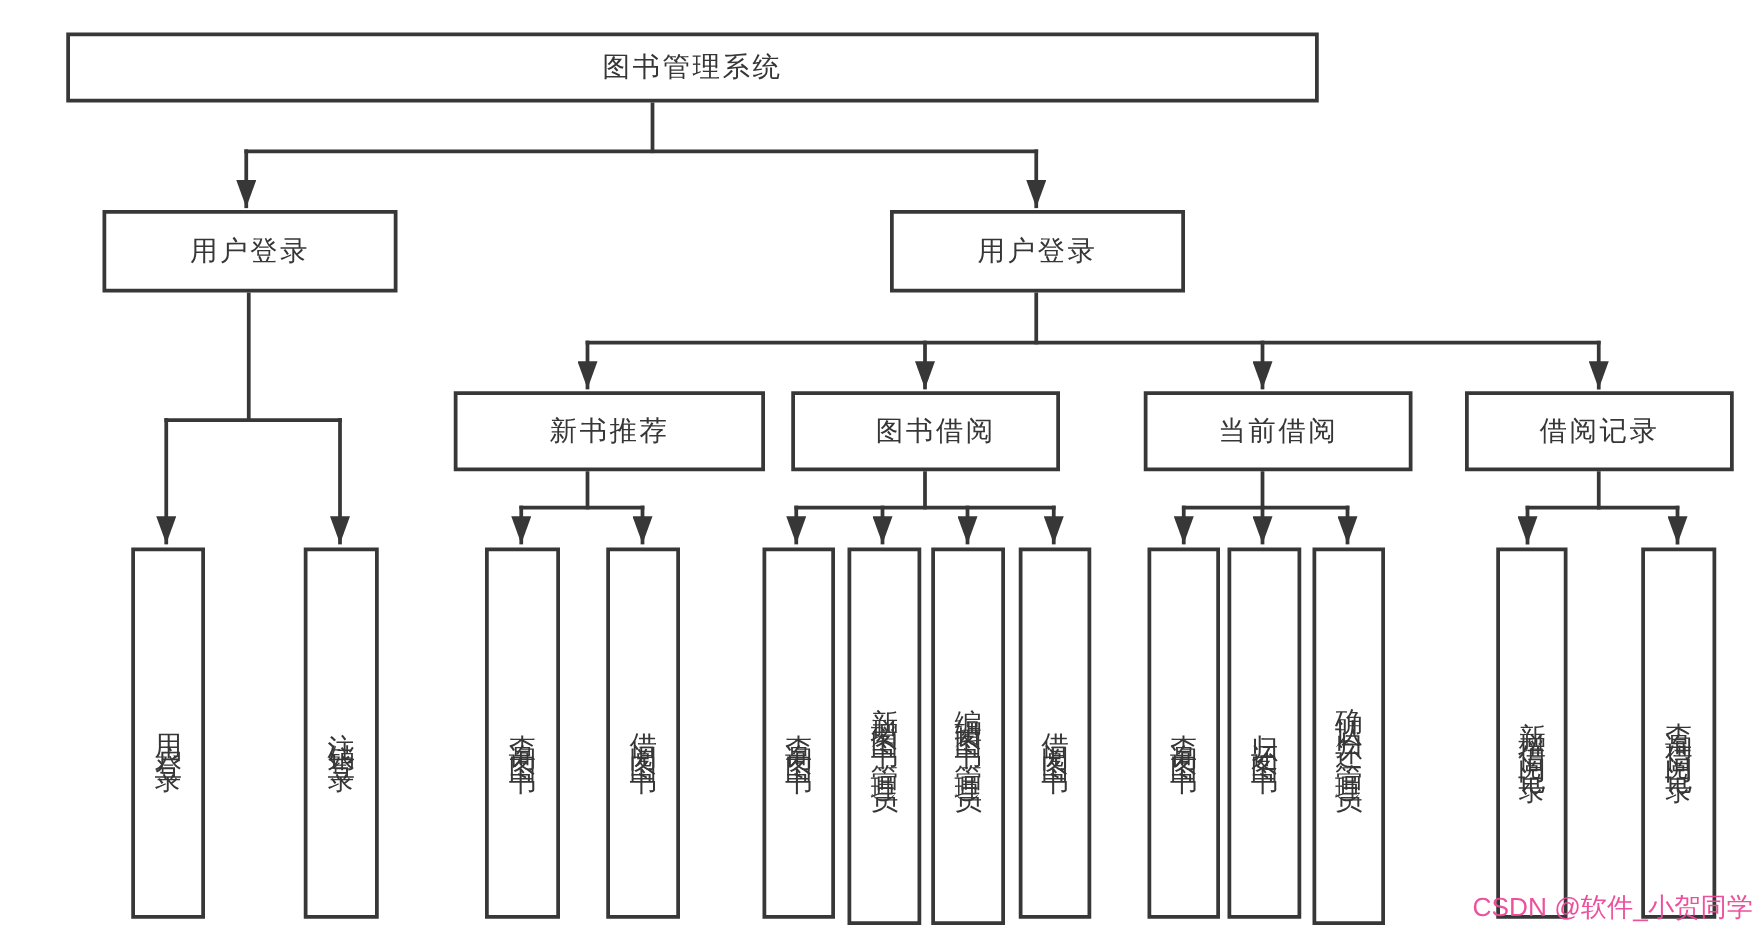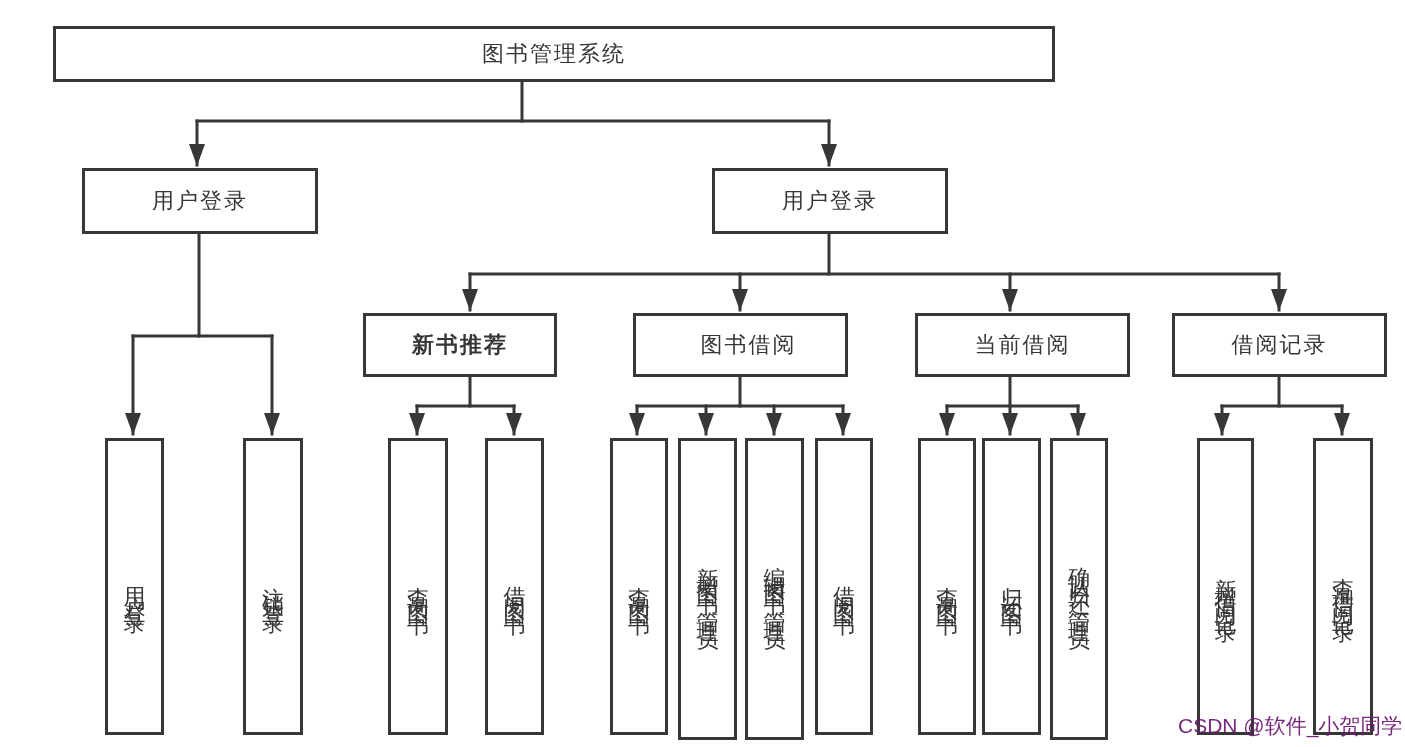--- a/index.html
+++ b/index.html
@@ -47,21 +47,21 @@
   }
   .watermark {
     position: absolute;
     z-index: 5;
     left: 1178px;
     top: 712px;
     width: 220px;
     text-align: left;
     font-size: 21px;
     letter-spacing: 0px;
-    color: #701a75;
+    color: #ec4899;
     opacity: 0.95;
     white-space: nowrap;
   }
 </style>
 </head>
 <body>
 
 <div class="canvas">
 
   <svg class="connectors" width="1405" height="747" viewBox="0 0 1405 747">
@@ -112,21 +112,21 @@
       <path d="M1222,406 L1222,434" marker-end="url(#arrow)"></path>
       <path d="M1342,406 L1342,434" marker-end="url(#arrow)"></path>
     </g>
   </svg>
 
   <div class="node" style="left:21px; top:26px; width:1002px; height:56px;margin-left:32px;">图书管理系统</div>
 
   <div class="node" style="left:82px; top:168px; width:236px; height:66px;">用户登录</div>
   <div class="node" style="left:712px; top:168px; width:236px; height:66px;">用户登录</div>
 
-  <div class="node" style="left:363px; top:313px; width:194px; height:64px;font-weight:bold;">新书推荐</div>
+  <div class="node" style="left:363px; top:313px; width:249px; height:64px;">新书推荐</div>
   <div class="node" style="left:633px; top:313px; width:215px; height:64px;padding-left:16px;">图书借阅</div>
   <div class="node" style="left:903px; top:313px; width:215px; height:64px;margin-left:12px;">当前借阅</div>
   <div class="node" style="left:1172px; top:313px; width:215px; height:64px;">借阅记录</div>
 
   <div class="node leaf" style="left:105px; width:59px;">用户登录</div>
   <div class="node leaf" style="left:243px; width:60px;">注销登录</div>
 
   <div class="node leaf" style="left:388px; width:60px;">查询图书</div>
   <div class="node leaf" style="left:485px; width:59px;">借阅图书</div>
 

